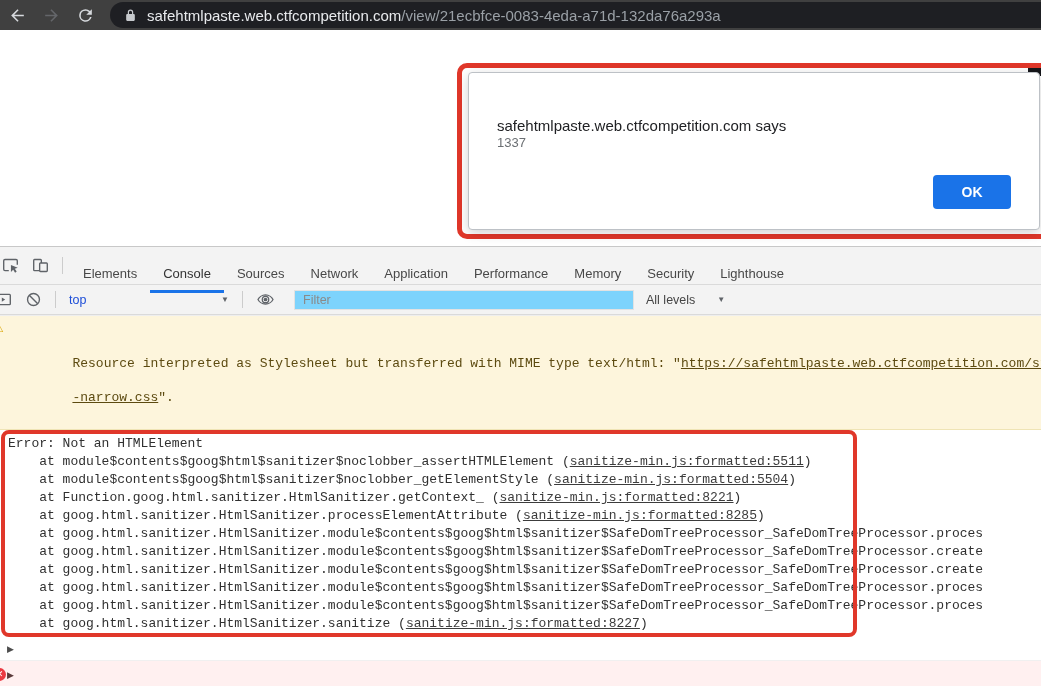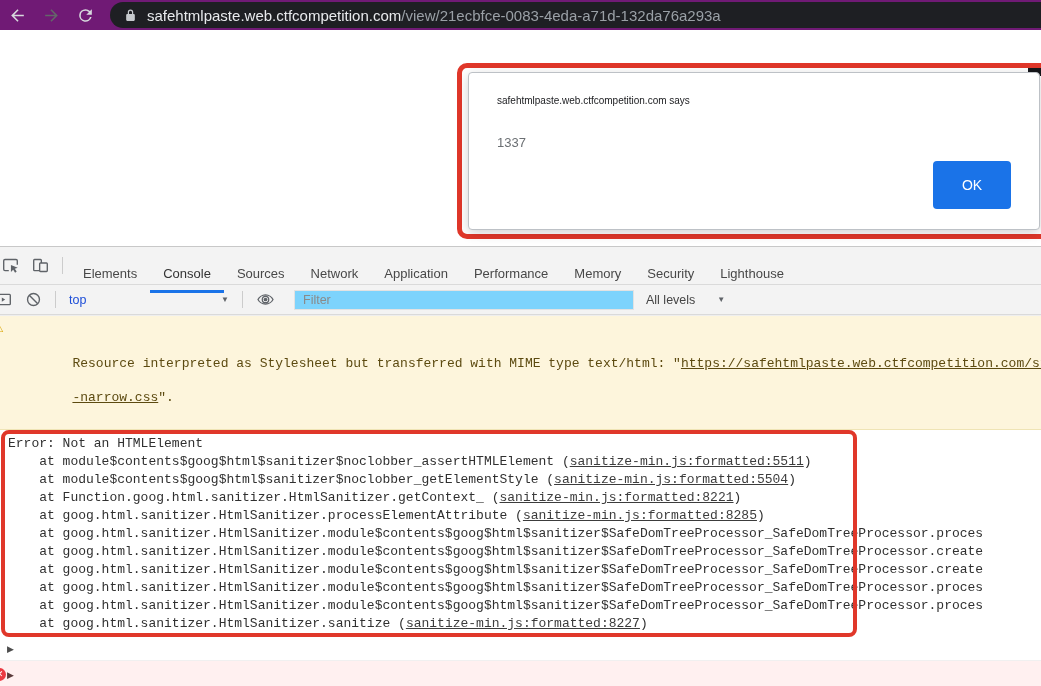--- a/index.html
+++ b/index.html
@@ -1,36 +1,36 @@
 <!DOCTYPE html>
 <html><head>
 <meta charset="utf-8">
 <style>
   * { box-sizing: border-box; margin: 0; padding: 0; }
   html,body { width:1041px; height:686px; }
   body { font-family: "Liberation Sans", sans-serif; background:#fff; }
   #app { position:relative; width:1041px; height:686px; overflow:hidden; background:#fff; }
 
   
-  .toolbar { position:absolute; top:0; left:0; right:0; height:30px; background:#701a75; display:flex; align-items:center;justify-content:space-between; }
+  .toolbar { position:absolute; top:0; left:0; right:0; height:30px; background:#404040; display:flex; align-items:center;justify-content:space-between; }
   .nav-ic { width:34px; height:30px; display:flex; align-items:center; justify-content:center; cursor:pointer; }
   .nav-ic svg { width:19px; height:19px; }
   .omnibox { flex:1; height:26px; margin-left:8px; background:#1e1f23; border-radius:13px 0 0 13px; display:flex; align-items:center; padding-left:14px; overflow:hidden; }
   .omnibox .lock { width:13px; height:13px; margin-right:10px; flex:none; }
   .url-host { color:#e8eaed; font-size:15px; white-space:nowrap; }
   .url-path { color:#9aa0a6; font-size:15px; white-space:nowrap; }
 
   
   .page { position:absolute; top:30px; left:0; right:0; height:216px; background:#ffffff; }
   .corner-dark { position:absolute; right:0; top:33px; width:13px; height:13px; background:#15161a; }
   .annobox-dialog { position:absolute; left:457px; top:33px; right:-12px; height:176px; border:5px solid #e0372a; border-radius:10px; }
   .alert { position:absolute; left:6px; top:4px; right:8px; bottom:4px; background:#fff; border:1px solid #bdc1c6; border-radius:4px; box-shadow:0 3px 12px rgba(0,0,0,.18); }
-  .alert-title { position:absolute; left:28px; top:22px; font-size:10px; color:#202124; }
+  .alert-title { position:absolute; left:28px; top:44px; font-size:15px; color:#202124; }
   .alert-msg { position:absolute; left:28px; top:62px; font-size:13px; color:#6b6f73; }
-  .alert-ok { position:absolute; right:28px; bottom:20px; width:78px; height:48px; background:#1a73e8; color:#fff; font-weight:normal; font-size:14px; border:none; border-radius:4px; display:flex; align-items:center; justify-content:center; cursor:pointer; font-family:"Liberation Sans",sans-serif; }
+  .alert-ok { position:absolute; right:28px; bottom:20px; width:78px; height:34px; background:#1a73e8; color:#fff; font-weight:bold; font-size:14px; border:none; border-radius:4px; display:flex; align-items:center; justify-content:center; cursor:pointer; font-family:"Liberation Sans",sans-serif; }
 
   
   .devtools { position:absolute; top:246px; left:0; right:0; bottom:0; border-top:1px solid #c8c8c8; background:#fff; }
   .dt-tabbar { height:38px; background:#f3f3f3; border-bottom:1px solid #dadada; display:flex; align-items:center; }
   .dt-ic { width:30px; height:38px; display:flex; align-items:center; justify-content:center; color:#5f6368; cursor:pointer; flex:none; }
   .dt-ic svg { width:17px; height:17px; }
   .vdiv { width:1px; height:17px; background:#ccc; margin:0 7px; flex:none; }
   .tab { height:38px; display:flex; align-items:center; padding:0 13px; font-size:13px; color:#484848; cursor:pointer; white-space:nowrap;margin-top:16px; }
   .tab.active { color:#333; box-shadow:inset 0 -3px 0 0 #1a73e8; }
 

